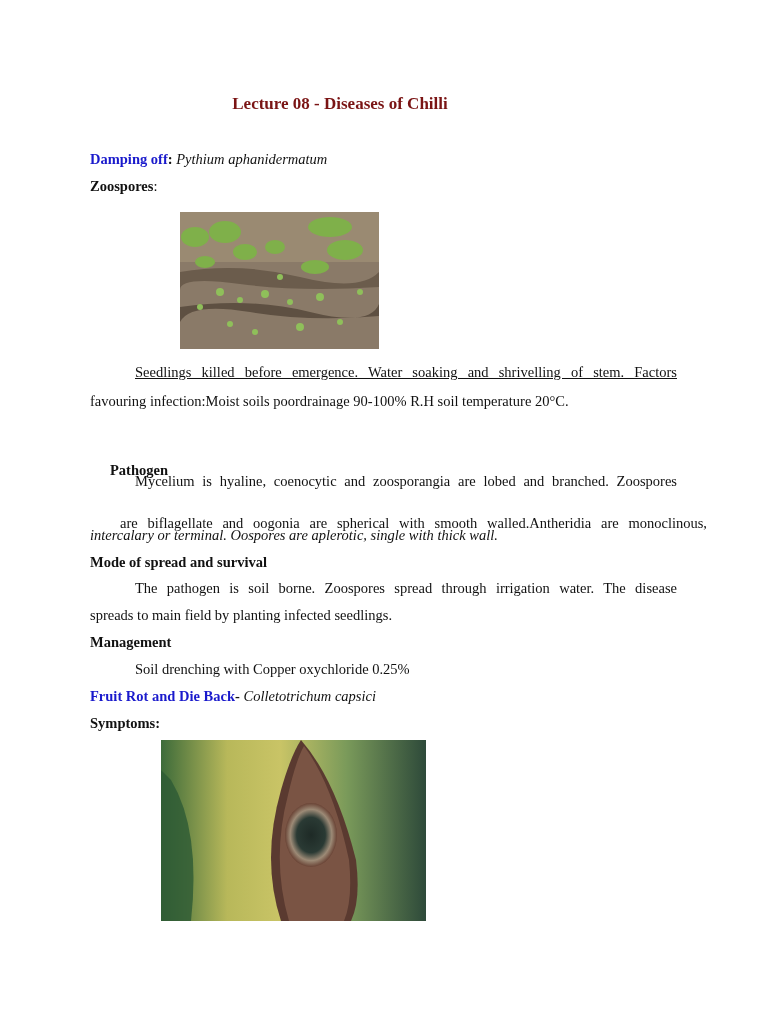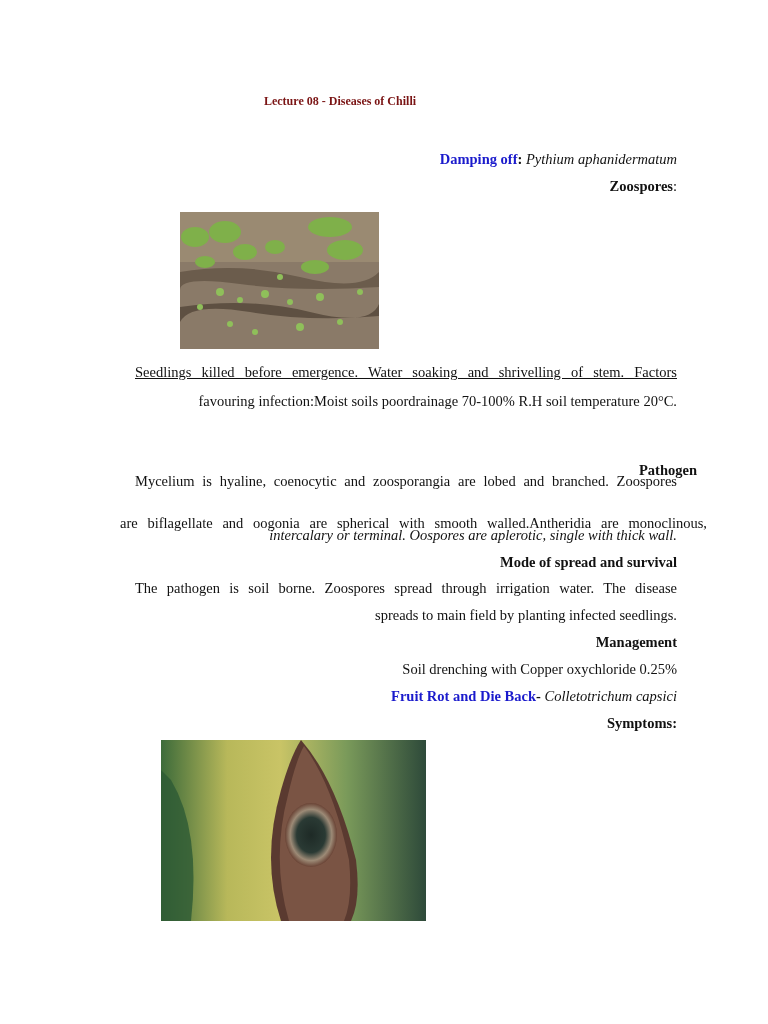--- a/index.html
+++ b/index.html
@@ -1,22 +1,22 @@
 <!DOCTYPE html>
 <html><head>
   <meta charset="utf-8">
   <style>
     html, body { margin: 0; padding: 0; }
     body {
       width: 768px; height: 1024px; background: #ffffff; position: relative; overflow: hidden;
       font-family: "Liberation Serif", serif; color: #111111; font-size: 14.5px;
     }
     .abs { position: absolute; }
-    .title { left: 0; width: 680px; top: 94px; text-align: center; font-weight: bold; font-size: 12px; color: #7a1414; }
-    .line { left: 90px; width: 587px; line-height: 18px; white-space: nowrap; text-align: right; }
+    .title { left: 0; width: 680px; top: 94px; text-align: center; font-weight: bold; font-size: 17px; color: #7a1414; }
+    .line { left: 90px; width: 587px; line-height: 18px; white-space: nowrap; }
     .just { text-align: justify; text-align-last: justify; white-space: normal; }
     .indent { padding-left: 45px; box-sizing: border-box; }
     .bold { font-weight: bold; }
     .blue { color: #1a1acc; font-weight: bold; }
     .ital { font-style: italic; }
     .img1 { left: 180px; top: 212px; width: 199px; height: 137px; overflow: hidden; }
     .img2 { left: 161px; top: 740px; width: 265px; height: 181px; overflow: hidden; }
     svg { display: block; }
   </style>
 </head>
@@ -60,21 +60,21 @@
         <circle cx="75" cy="120" r="3"></circle>
       <circle cx="50" cy="112" r="3"></circle>
         <circle cx="180" cy="80" r="3"></circle>
       <circle cx="100" cy="65" r="3"></circle>
         <circle cx="20" cy="95" r="3"></circle>
     </g>
   </svg>
 </div>
 
 <div class="abs line just indent" style="top:363px;text-decoration:underline;">Seedlings killed before emergence. Water soaking and shrivelling of stem. Factors</div>
-<div class="abs line" style="top:392px;">favouring infection:Moist soils poordrainage 70-100% R.H soil temperature 20°C.</div>
+<div class="abs line" style="top:392px;">favouring infection:Moist soils poordrainage 90-100% R.H soil temperature 20°C.</div>
 
 <div class="abs line bold" style="top:461px;margin-left:20px;">Pathogen</div>
 <div class="abs line just indent" style="top:472px;">Mycelium is hyaline, coenocytic and zoosporangia are lobed and branched. Zoospores</div>
 <div class="abs line just" style="top:514px;margin-left:30px;">are biflagellate and oogonia are spherical with smooth walled.Antheridia are monoclinous,</div>
 <div class="abs line" style="top:526px;font-style:italic;">intercalary or terminal. Oospores are aplerotic, single with thick wall.</div>
 
 <div class="abs line bold" style="top:553px;">Mode of spread and survival</div>
 <div class="abs line just indent" style="top:579px;">The pathogen is soil borne. Zoospores spread through irrigation water. The disease</div>
 <div class="abs line" style="top:606px;">spreads to main field by planting infected seedlings.</div>
 

